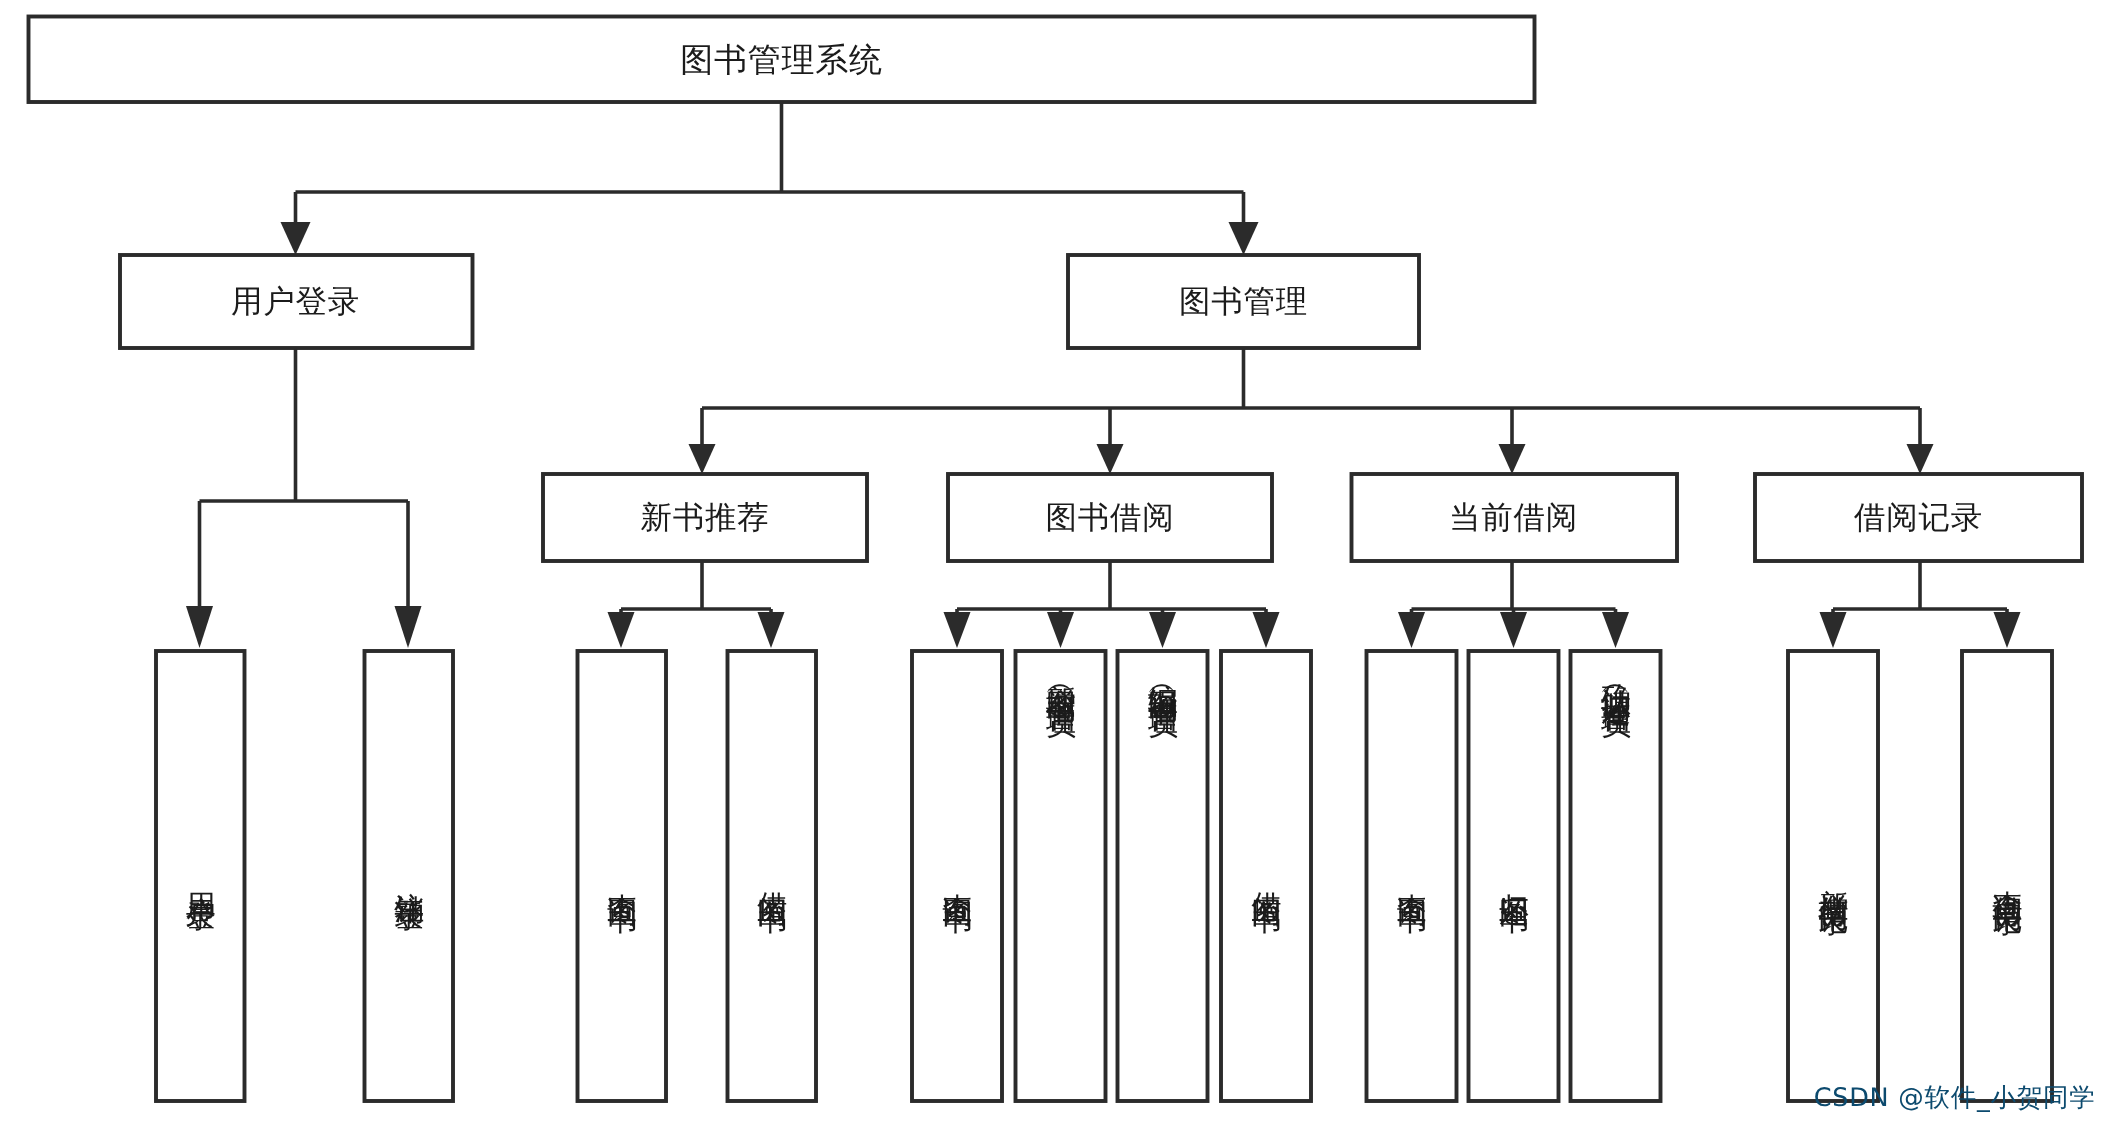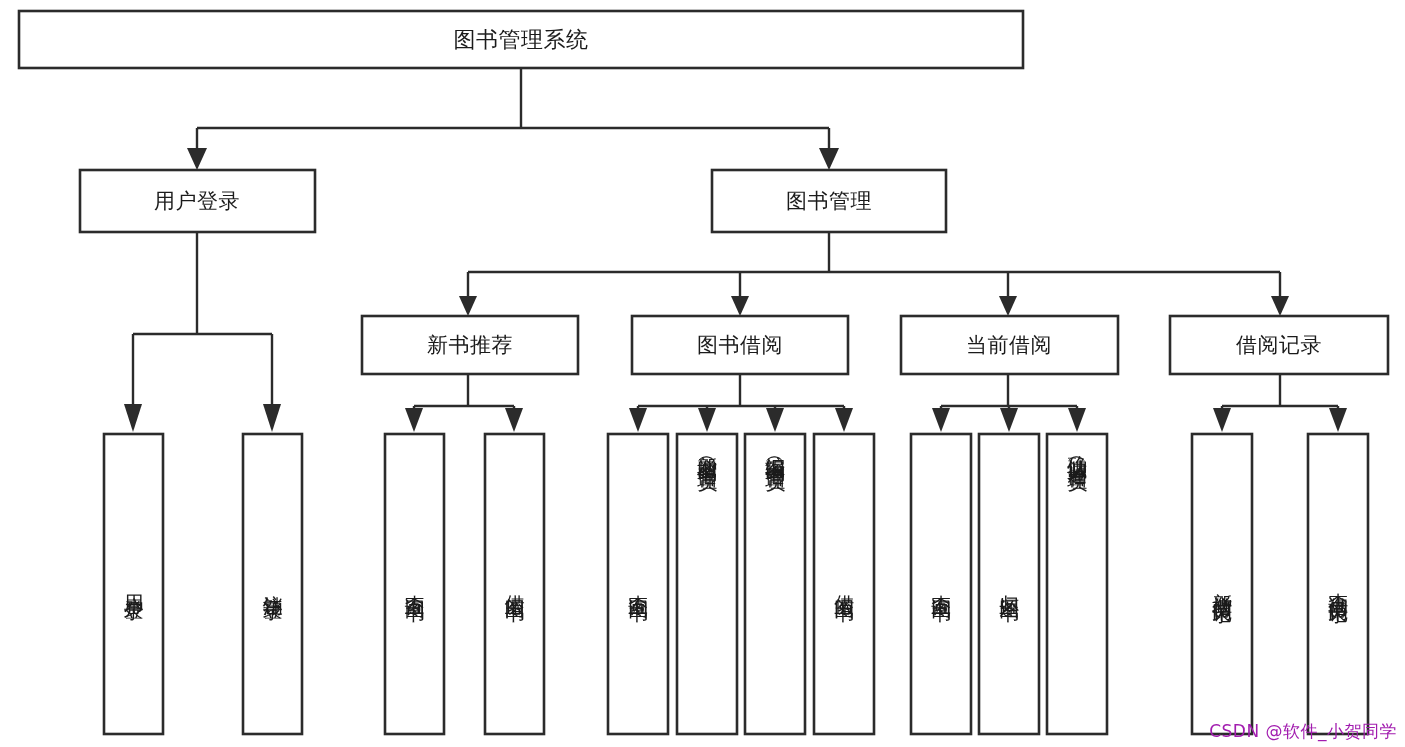--- a/index.html
+++ b/index.html
@@ -78,21 +78,21 @@
     letter-spacing: 2.5px;
     white-space: nowrap;
     text-align: center;
   }
   .watermark {
     position: absolute;
     right: 8px;
     bottom: 4px;
     font-family: "DejaVu Sans", "Liberation Sans", sans-serif;
     font-size: 17px;
-    color: #a21caf;
+    color: #0c4a6e;
     letter-spacing: 0.5px;
     white-space: nowrap;
   }
 </style>
 </head>
 <body>
 
 <div id="diagram-root">
 
   <svg class="diagram-canvas" viewBox="0 0 1405 747" xmlns="http://www.w3.org/2000/svg">

